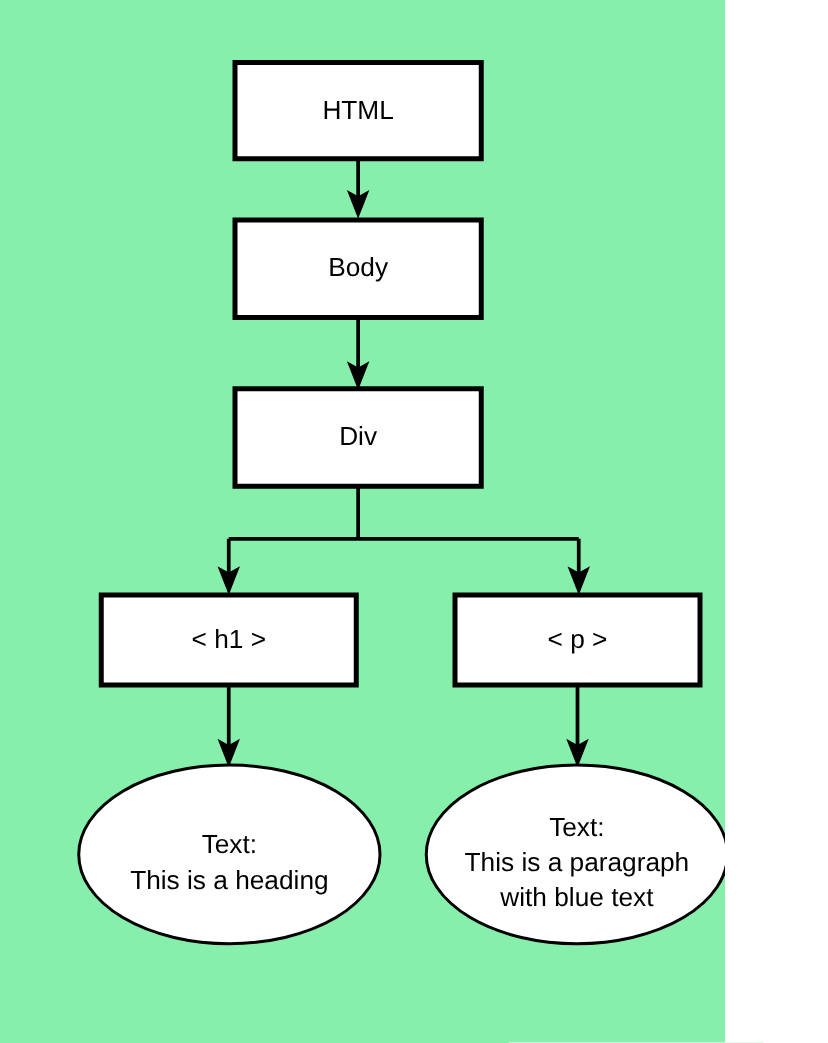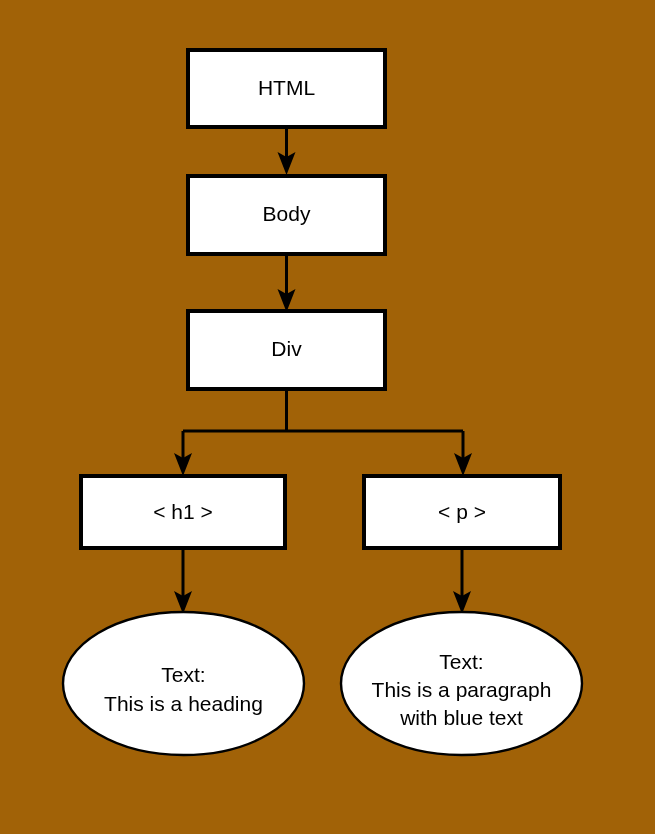--- a/index.html
+++ b/index.html
@@ -5,23 +5,23 @@
   html, body {
     margin: 0;
     padding: 0;
     background: #ffffff;
   }
   body {
     font-family: "Liberation Sans", sans-serif;
   }
   #canvas {
     position: relative;
-    width: 655px;
+    width: 580px;
     height: 834px;
-    background: #a16207;
+    background: #86efac;
     overflow: hidden;
   }
   #diagram-svg {
     position: absolute;
     left: 0;
     top: 0;
     width: 662px;
     height: 834px;
   }
   .node-shape {

